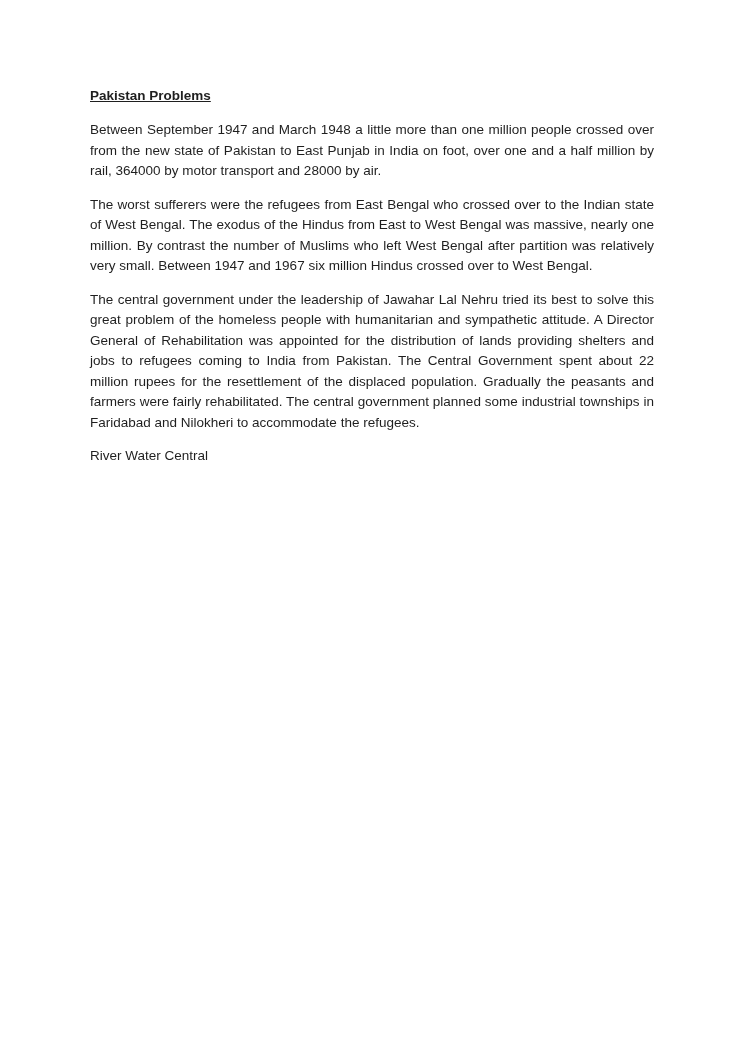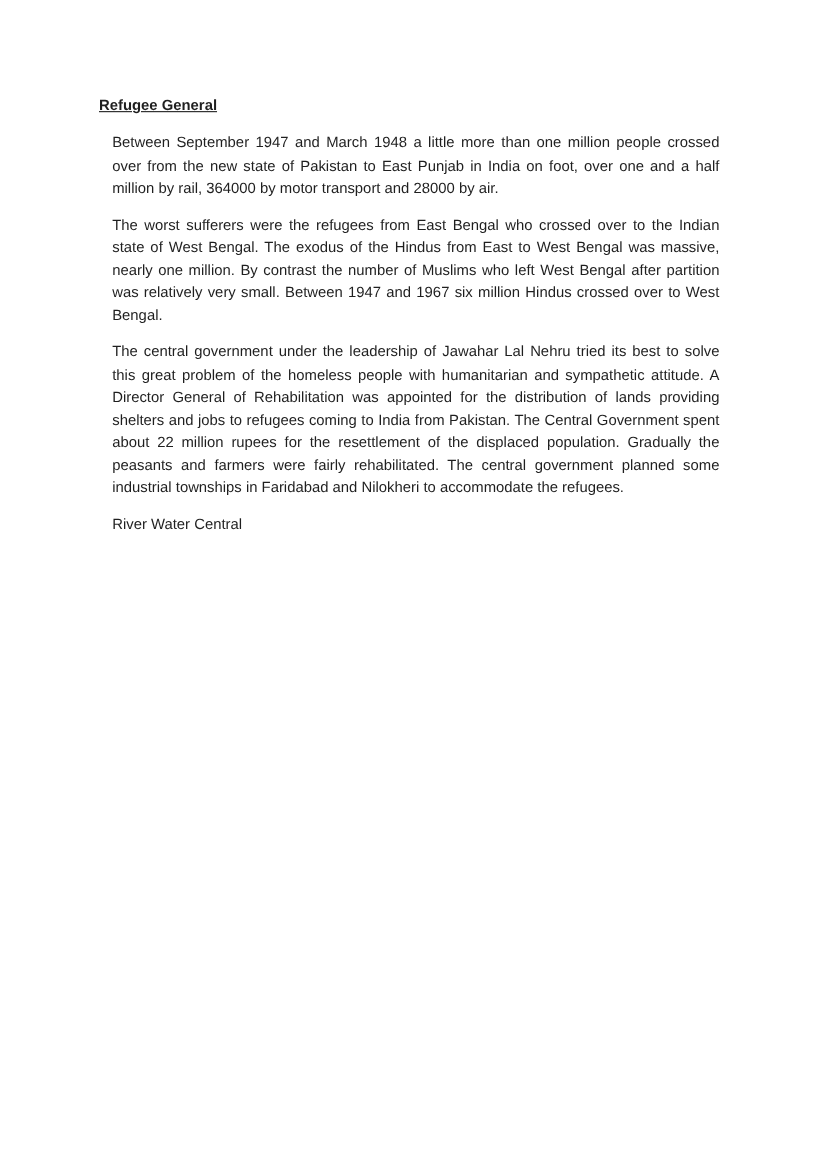--- a/index.html
+++ b/index.html
@@ -21,32 +21,32 @@
   .heading {
     font-size: 13.5px;
     font-weight: bold;
     text-decoration: underline;
     margin: 0 0 14px 0;
     line-height: 1.5;
   }
   .para {
     font-size: 13.5px;
     line-height: 1.52;
-    margin: 0 0 13px 12px;
+    margin: 0 0 13px 0;
   }
   .para.justify {
     text-align: justify;
     text-justify: inter-word;
   }
 </style>
 </head>
 <body>
 
 <div class="page">
-  <h1 class="heading">Refugee General</h1>
+  <h1 class="heading">Pakistan Problems</h1>
 
   <p class="para justify">Between September 1947 and March 1948 a little more than one million people crossed over from the new state of Pakistan to East Punjab in India on foot, over one and a half million by rail, 364000 by motor transport and 28000 by air.</p>
 
   <p class="para justify">The worst sufferers were the refugees from East Bengal who crossed over to the Indian state of West Bengal. The exodus of the Hindus from East to West Bengal was massive, nearly one million. By contrast the number of Muslims who left West Bengal after partition was relatively very small. Between 1947 and 1967 six million Hindus crossed over to West Bengal.</p>
 
   <p class="para justify">The central government under the leadership of Jawahar Lal Nehru tried its best to solve this great problem of the homeless people with humanitarian and sympathetic attitude. A Director General of Rehabilitation was appointed for the distribution of lands providing shelters and jobs to refugees coming to India from Pakistan. The Central Government spent about 22 million rupees for the resettlement of the displaced population. Gradually the peasants and farmers were fairly rehabilitated. The central government planned some industrial townships in Faridabad and Nilokheri to accommodate the refugees.</p>
 
   <p class="para">River Water Central</p>
 </div>
 

